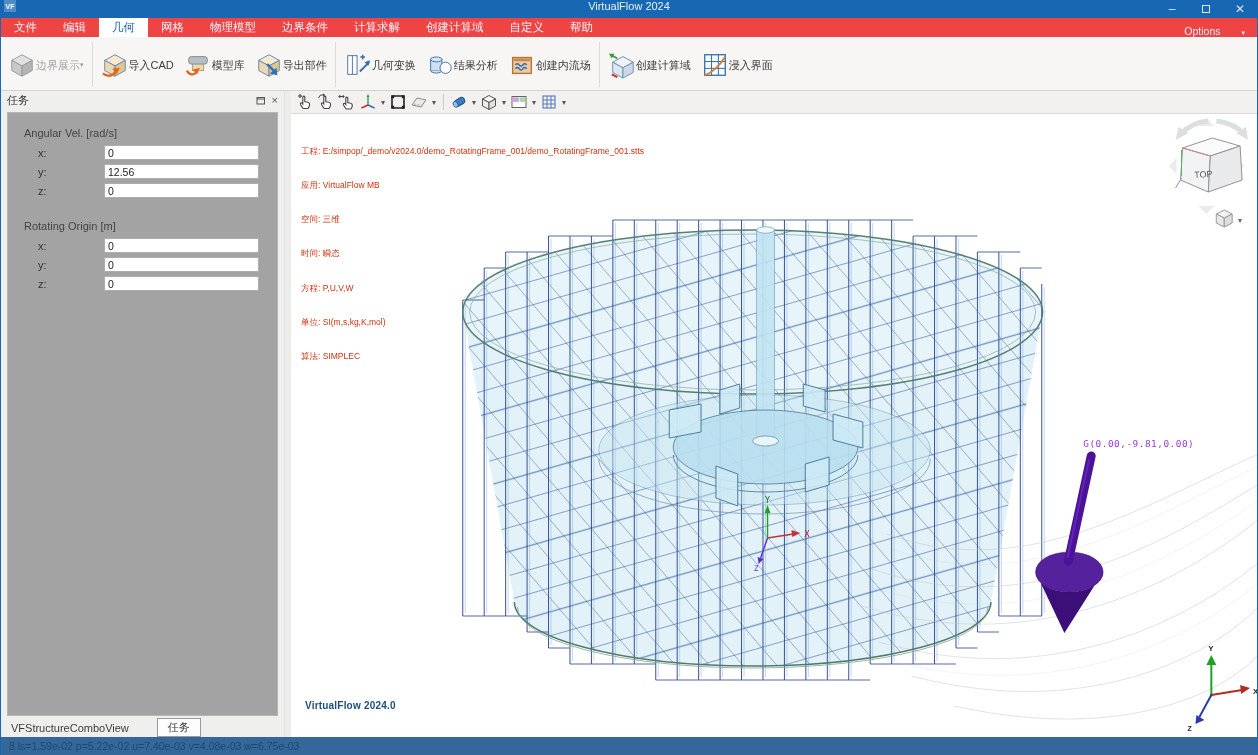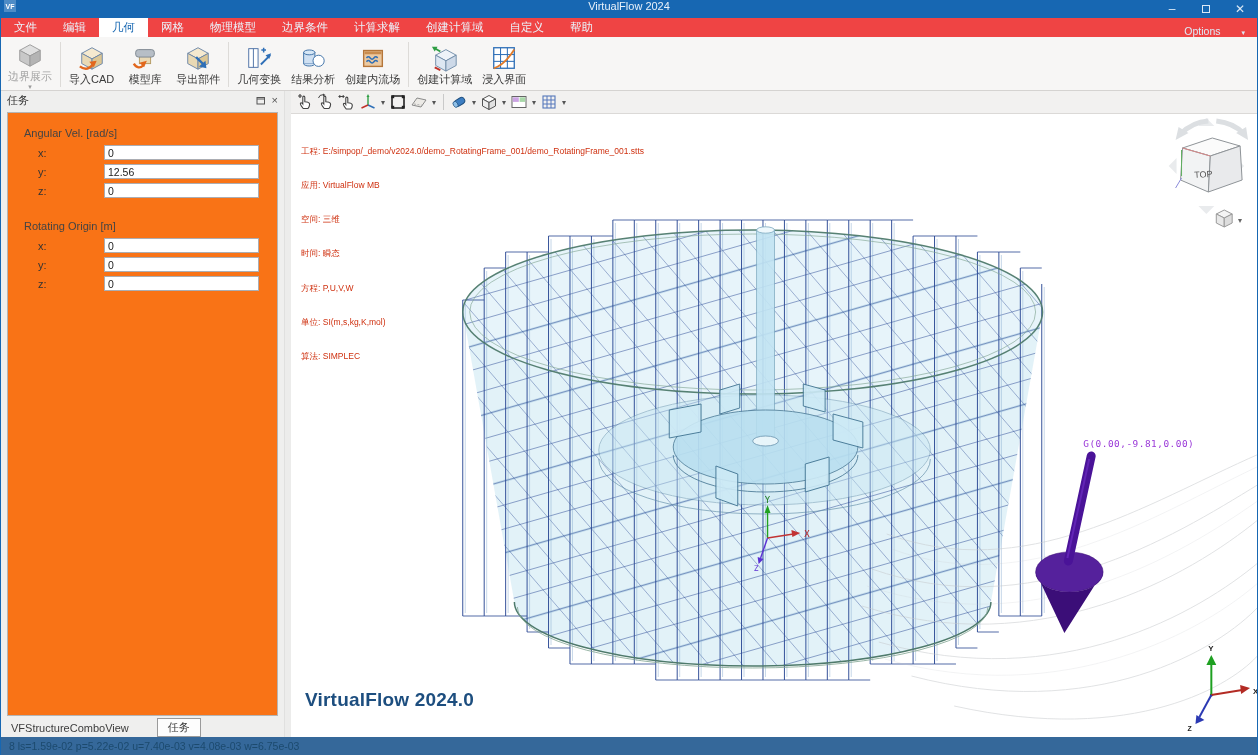--- a/index.html
+++ b/index.html
@@ -20,35 +20,35 @@
   .menu-item{padding:0 13px;display:flex;align-items:center;cursor:default}
   .menu-item.active{background:#ffffff;color:#1767b2}
   .menu-spacer{flex:1}
   .options{padding:0 12px;display:flex;align-items:flex-end;gap:21px;font-size:10.5px;color:#dcebf8}
   .options .caret{font-size:7px}
 
   
   .ribbon{height:54px;background:#f7f6f5;border-bottom:1px solid #d5d3d1;display:flex;align-items:stretch;padding:2px 2px 0 2px;flex:0 0 auto}
   .rgroup{display:flex;align-items:stretch}
   .rsep{width:1px;background:#dddbd8;margin:3px 3px}
-  .rbtn{min-width:52px;padding:1px 5px 0 5px;display:flex;flex-direction:column;align-items:center;justify-content:center;cursor:default}
+  .rbtn{min-width:52px;padding:1px 5px 0 5px;display:flex;flex-direction:row;align-items:center;justify-content:flex-start;cursor:default}
   .rbtn svg{width:28px;height:28px;flex:0 0 auto}
   .rbtn .rlabel{font-size:11px;color:#3b3b3b;white-space:nowrap;margin-top:0}
   .rbtn.disabled .rlabel{color:#a4a4a4}
   .rbtn .caret{font-size:7px;color:#9b9b9b;line-height:6px}
 
   
   .main{flex:1;display:flex;min-height:0}
 
   
   .task-panel{width:283px;background:#efefee;display:flex;flex-direction:column;flex:0 0 auto}
   .tp-header{height:18px;display:flex;align-items:center;padding:0 6px;font-size:11px;color:#333}
   .tp-header .hicons{margin-left:auto;display:flex;align-items:center;gap:6px;color:#555}
   .tp-header .hx{font-size:11px;line-height:10px}
-  .tp-box{flex:1;margin:3px 6px 2px 6px;background:#f97316;border:1px solid #b5b5b5;padding:14px 10px 0 10px;overflow:hidden}
+  .tp-box{flex:1;margin:3px 6px 2px 6px;background:#a3a3a3;border:1px solid #b5b5b5;padding:14px 10px 0 10px;overflow:hidden}
   .sec-title{font-size:11px;color:#444;margin:0 0 6px 6px}
   .sec{margin-bottom:22px}
   .frow{display:flex;align-items:center;margin:4px 0 4px 20px}
   .frow label{width:66px;font-size:11px;color:#333}
   .frow input{flex:1;height:15px;font-size:10.5px;border:1px solid #abadb3;background:#fff;padding:0 3px;margin-right:8px;color:#222;font-family:"Liberation Sans",sans-serif}
   .tp-tabs{height:19px;display:flex;align-items:center;padding:0 6px;gap:24px;font-size:11px;color:#3c3c3c}
   .tp-tab{padding:1px 4px}
   .tp-tab.active{background:#fdfdfd;border:1px solid #9a9a9a;padding:1px 10px}
 
   .splitter{width:7px;background:#ececeb;border-left:1px solid #e0e0df;flex:0 0 auto}
@@ -57,21 +57,21 @@
   .viewport{flex:1;display:flex;flex-direction:column;min-width:0}
   .vp-toolbar{height:23px;background:#f2f1f0;border-bottom:1px solid #dbd9d7;display:flex;align-items:center;padding:0 4px;gap:1px;flex:0 0 auto}
   .vbtn{height:20px;display:flex;align-items:center;padding:0 1px;cursor:default}
   .vbtn svg{width:18px;height:18px}
   .vcaret{font-size:8px;color:#555;padding:0 2px}
   .vsep{width:1px;height:16px;background:#c9c9c9;margin:0 4px}
 
   .vp-canvas{position:relative;flex:1;background:#ffffff;overflow:hidden}
   .vp-canvas svg.scene{position:absolute;inset:0;width:100%;height:100%}
   .info-lines{position:absolute;left:10px;top:9px;color:#cf3110;font-size:8.5px;line-height:11.4px;white-space:pre}
-  .watermark{position:absolute;left:14px;bottom:26px;font-size:19px;font-weight:bold;color:#1d4e7f;letter-spacing:.2px}
+  .watermark{position:absolute;left:14px;bottom:26px;font-size:10px;font-weight:bold;color:#1d4e7f;letter-spacing:.2px}
 
   
   .statusbar{height:18px;background:#35689a;color:#1c4a6e;font-size:10.5px;display:flex;align-items:center;padding:0 8px;flex:0 0 auto}
 </style>
 </head>
 <body>
 
 <div class="app">
 
   <div class="titlebar">

